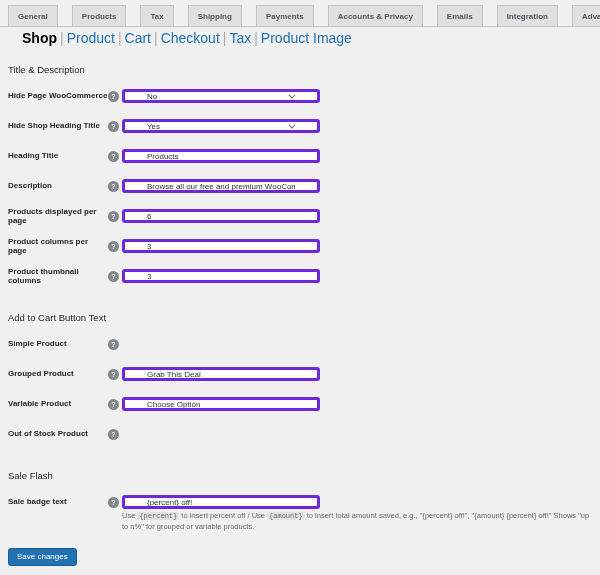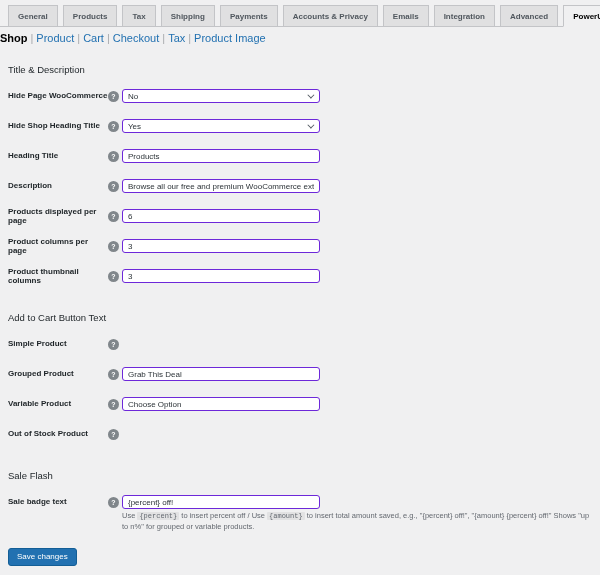--- a/index.html
+++ b/index.html
@@ -14,38 +14,38 @@
   .tab-bar {
     padding: 5px 8px 0 8px;
     border-bottom: 1px solid #c3c4c7;
     white-space: nowrap;
   }
   .nav-tab {
     display: inline-block;
     padding: 0 9px;
     height: 22px;
     line-height: 21px;
-    margin: 0 5px -1px 0;
+    margin: 0 14px -1px 0;
     font-size: 8px;
     font-weight: 700;
     color: #50575e;
     background: #e0e0e1;
     border: 1px solid #c3c4c7;
     text-decoration: none;
     cursor: pointer;
   }
   .nav-tab.active {
     background: #f0f0f1;
     border-bottom-color: #f0f0f1;
     color: #000;
   }
   
   .subnav {
-    margin: 6px 0 0 0;
-    font-size: 11px;
+    margin: 6px 0 0 22px;
+    font-size: 14px;
     height: 10px;
     line-height: 10px;
   }
   .subnav a { color: #2271b1; text-decoration: none; cursor: pointer; }
   .subnav .current { color: #000; font-weight: 700; }
   .subnav .sep { color: #a7aaad; margin: 0 3px; }
   
   .content { padding: 0 8px; }
   .section-title {
     margin: 22px 0 6px 0;
@@ -74,26 +74,26 @@
     font-weight: 700;
     text-align: center;
     line-height: 11px;
     margin-right: 3px;
     cursor: pointer;
   }
   .field-input, .select-box {
     width: 198px;
     height: 14px;
     background: #fff;
-    border: 1px solid #6d28d9;
+    border: 3px solid #6d28d9;
     border-radius: 3px;
     font-size: 8px;
     font-family: "Liberation Sans", "DejaVu Sans", sans-serif;
     color: #2c3338;
-    padding: 0 5px;
+    padding: 0 22px;
     outline: none;
     gap: 20px;
   }
   .select-box {
     display: flex;
     align-items: center;
     justify-content: space-between;
     cursor: pointer;
   }
   .chevron {

